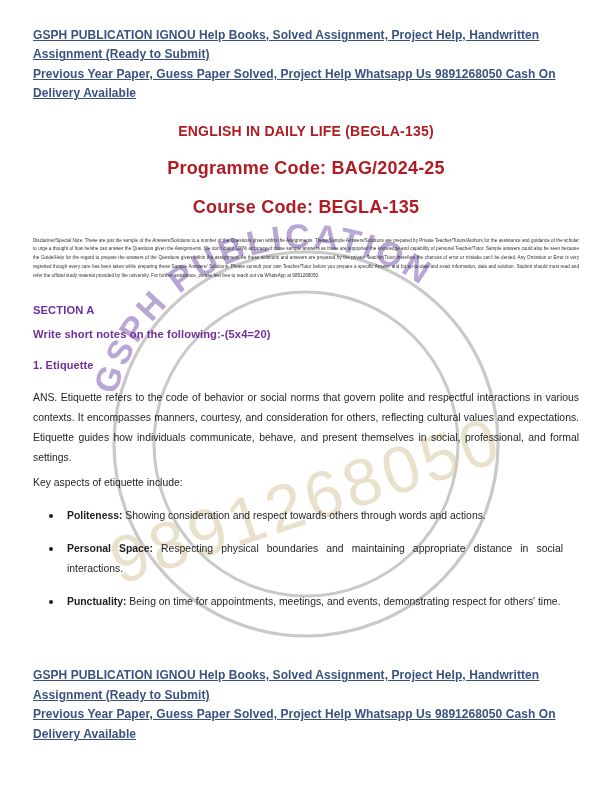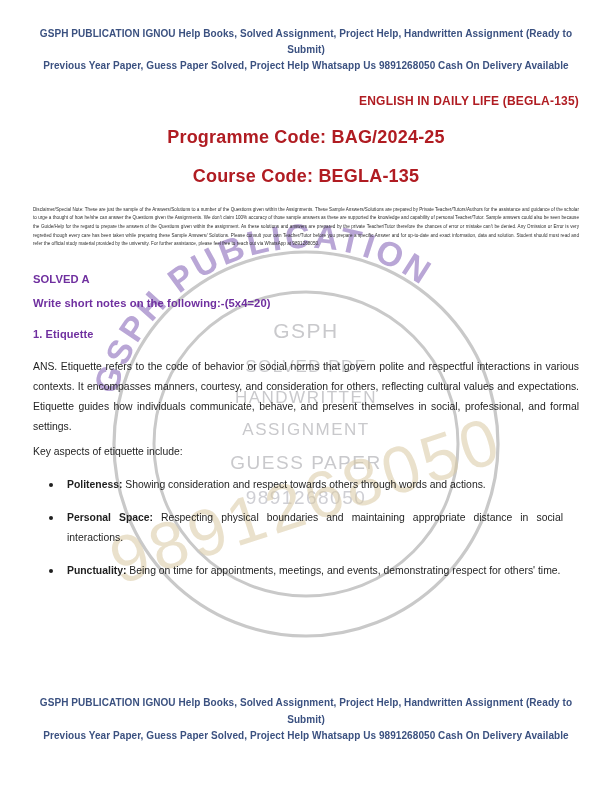--- a/index.html
+++ b/index.html
@@ -67,40 +67,40 @@
   .wm-l6 { font-size: 19px; letter-spacing: 1.5px; color:#cfcfd4; }
 
   
   .content {
     position: relative;
     z-index: 2;
     padding: 0 33px;
   }
 
   .band {
-    text-align: center;
     color: #3b5180;
     font-weight: bold;
-    font-size: 10px;
+    font-size: 12px;
     line-height: 1.62;
     letter-spacing: .07px;
+    text-decoration: underline;
   }
   .band-top { padding-top: 26px; }
   .band-bottom { padding-top: 0; }
 
   .titles { margin-top: 20px; text-align: center; }
   .title-line {
     color: #b01c22;
     font-weight: bold;
     font-size: 18px;
     line-height: 1;
     margin-bottom: 21px;
     letter-spacing: .2px;
   }
-  .title-line.t1 { font-size: 12px; text-align: right; }
+  .title-line.t1 { font-size: 14px; }
 
   .disclaimer {
     margin-top: 14px;
     font-size: 4.55px;
     line-height: 1.92;
     text-align: justify;
     color: #2d2d2d;
     font-family: "Liberation Sans", sans-serif;
     letter-spacing: .04px;
   }
@@ -170,48 +170,40 @@
       <defs>
         <path id="arcpath" d="M 39,235 A 196,196 0 1 1 431,235" fill="none"></path>
       </defs>
       <circle cx="235" cy="235" r="192" fill="none" stroke="#c9c9c9" stroke-width="3.2"></circle>
       <circle cx="235" cy="235" r="152" fill="none" stroke="#c9c9c9" stroke-width="3"></circle>
       <text font-family="Liberation Sans, sans-serif" font-size="34" font-weight="bold" fill="#b9a6d6" letter-spacing="3">
         <textPath href="#arcpath" startOffset="8%" id="arc-textpath">GSPH PUBLICATION</textPath>
       </text>
     </svg>
 
-    <div class="wm-center">
-      <div class="wm-l1">GSPH</div>
-      <div class="wm-l2">SOLVED PDF</div>
-      <div class="wm-l3">HANDWRITTEN</div>
-      <div class="wm-l4">ASSIGNMENT</div>
-      <div class="wm-l5">GUESS PAPER</div>
-      <div class="wm-l6">9891268050</div>
-    </div>
 
     <div class="wm-bignum">9891268050</div>
   </div>
 
   <div class="content">
 
     <div class="band band-top">
       <div>GSPH PUBLICATION IGNOU Help Books, Solved Assignment, Project Help, Handwritten Assignment (Ready to Submit)</div>
       <div>Previous Year Paper, Guess Paper Solved, Project Help Whatsapp Us 9891268050 Cash On Delivery Available</div>
     </div>
 
     <div class="titles">
       <div class="title-line t1">ENGLISH IN DAILY LIFE (BEGLA-135)</div>
       <div class="title-line">Programme Code: BAG/2024-25</div>
       <div class="title-line">Course Code: BEGLA-135</div>
     </div>
 
     <div class="disclaimer">Disclaimer/Special Note: These are just the sample of the Answers/Solutions to a number of the Questions given within the Assignments. These Sample Answers/Solutions are prepared by Private Teacher/Tutors/Authors for the assistance and guidance of the scholar to urge a thought of how he/she can answer the Questions given the Assignments. We don't claim 100% accuracy of those sample answers as these are supported the knowledge and capability of personal Teacher/Tutor. Sample answers could also be seen because the Guide/Help for the regard to prepare the answers of the Questions given within the assignment. As these solutions and answers are prepared by the private Teacher/Tutor therefore the chances of error or mistake can't be denied. Any Omission or Error is very regretted though every care has been taken while preparing these Sample Answers/ Solutions. Please consult your own Teacher/Tutor before you prepare a specific Answer and for up-to-date and exact information, data and solution. Student should must read and refer the official study material provided by the university. For further assistance, please feel free to reach out via WhatsApp at 9891268050.</div>
 
-    <div class="head-purple h-section">SOLVED A</div>
+    <div class="head-purple h-section">SECTION A</div>
 
     <div class="head-purple h-q">Write short notes on the following:-(5x4=20)</div>
 
     <div class="head-purple h-item">1. Etiquette</div>
 
     <div class="para para-lead">ANS. Etiquette refers to the code of behavior or social norms that govern polite and respectful interactions in various contexts. It encompasses manners, courtesy, and consideration for others, reflecting cultural values and expectations. Etiquette guides how individuals communicate, behave, and present themselves in social, professional, and formal settings.</div>
 
     <div class="para">Key aspects of etiquette include:</div>
 
     <ul class="bullets">

